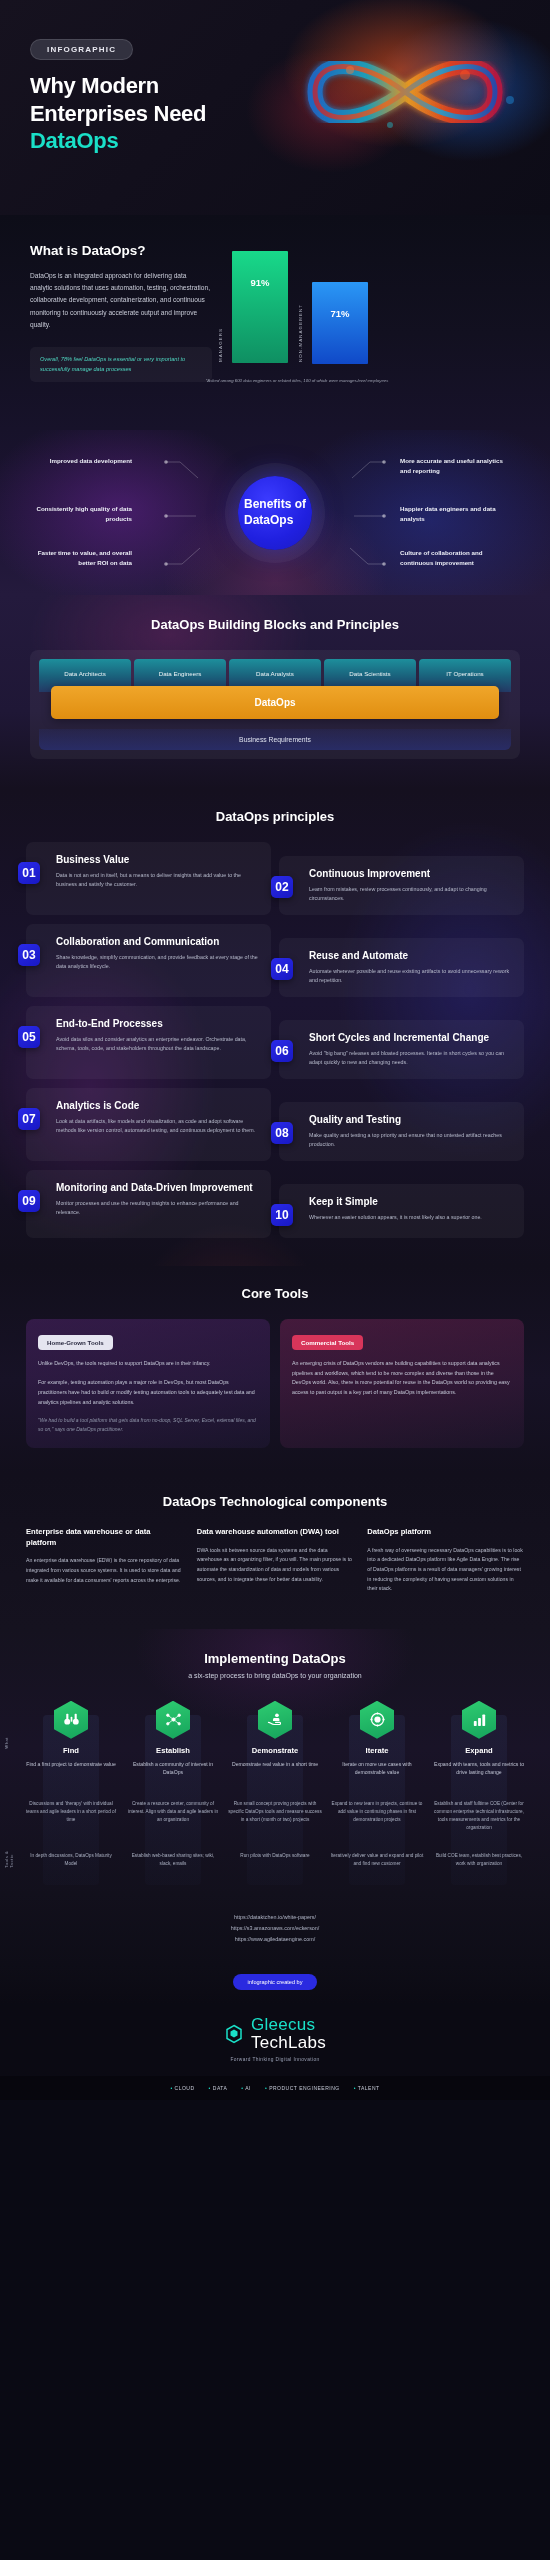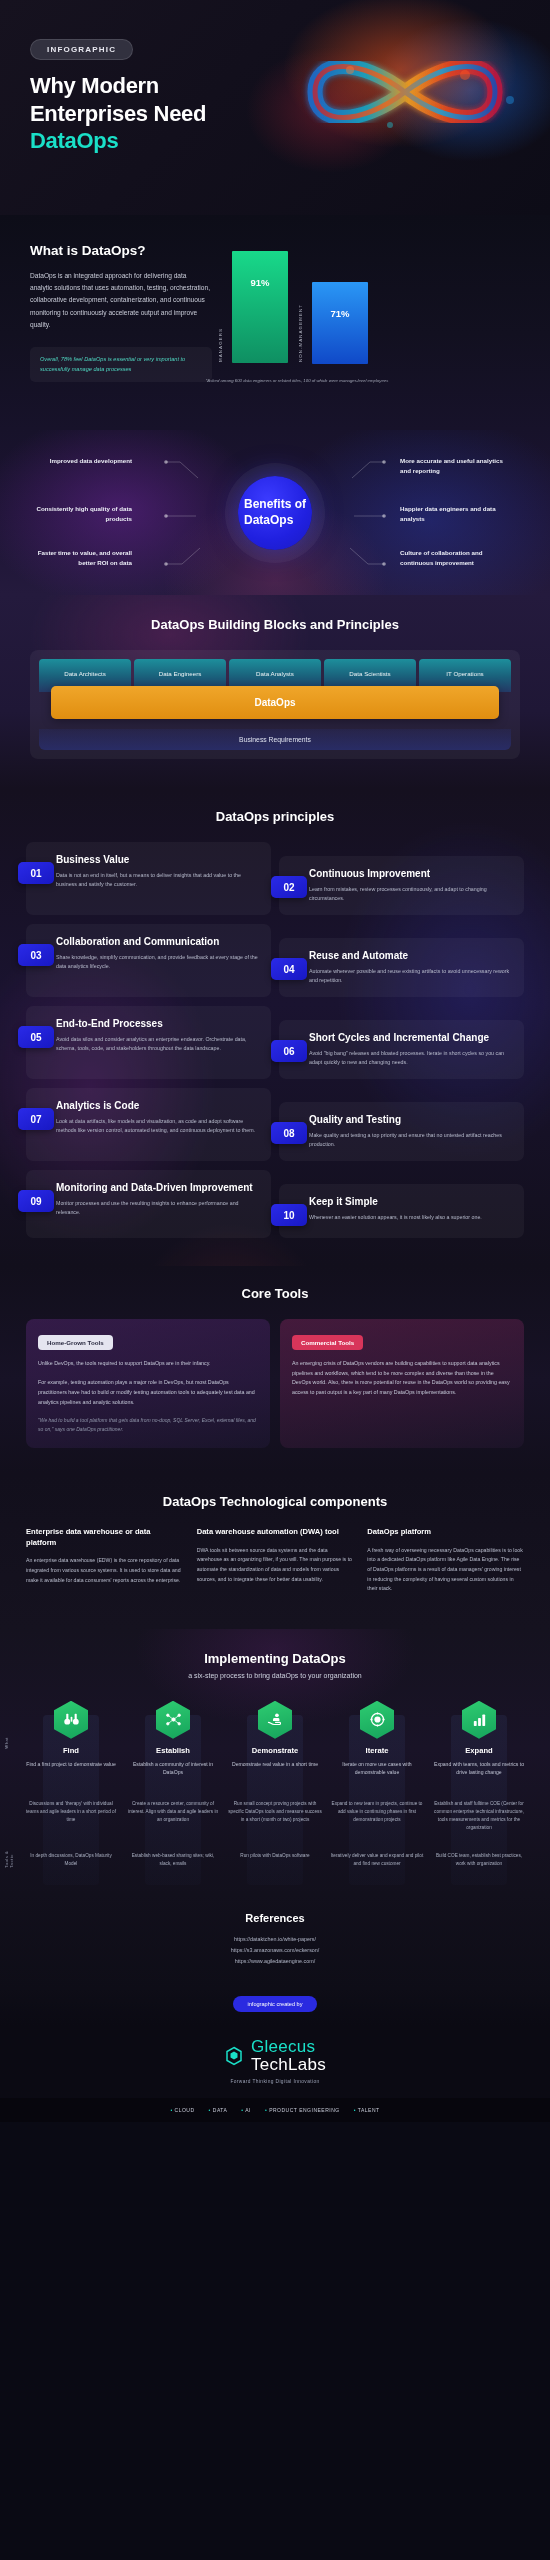--- a/index.html
+++ b/index.html
@@ -92,24 +92,24 @@
   .principles { position:relative; padding:20px 0 28px;
     background:
       radial-gradient(ellipse 180px 220px at 90px 300px, rgba(120,40,140,.3), transparent 70%),
       radial-gradient(ellipse 190px 240px at 470px 200px, rgba(50,50,170,.3), transparent 70%),
       radial-gradient(ellipse 150px 180px at 230px 560px, rgba(170,60,70,.22), transparent 70%),
       linear-gradient(180deg,#15101f 0%,#1a1330 45%,#120f1c 100%); }
   .pgrid { display:grid; grid-template-columns:1fr 1fr; gap:9px 8px; margin:0 26px; }
   .pcard { position:relative; background:rgba(255,255,255,.045);
     border-radius:7px; padding:11px 10px 12px 30px; min-height:54px; }
   .pcard.r { margin-top:14px; }
-  .pnum { position:absolute; left:-8px; top:20px; width:36px; height:22px;
+  .pnum { position:absolute; left:-8px; top:20px; width:22px; height:22px;
     border-radius:5px; background:linear-gradient(150deg,#2a2ae8,#1818c4);
     display:flex; align-items:center; justify-content:center;
-    font-size:10px; font-weight:bold; color:#fff; box-shadow:0 2px 6px rgba(0,0,0,.4); }
+    font-size:12px; font-weight:bold; color:#fff; box-shadow:0 2px 6px rgba(0,0,0,.4); }
   .ptitle { font-size:10px; font-weight:bold; line-height:1.35; margin-bottom:4px; }
   .pdesc { font-size:5.3px; line-height:1.75; color:#b7bbcc; }
 
   
   .coretools { position:relative; padding:20px 0 26px;
     background:linear-gradient(180deg,#120f1c 0%,#171226 55%,#120f1c 100%); }
   .ct-grid { display:grid; grid-template-columns:1fr 1fr; gap:10px; margin:0 26px; }
   .ct-card { border-radius:8px; padding:12px 12px 14px; }
   .ct-home { background:linear-gradient(170deg,rgba(90,40,120,.45),rgba(40,30,70,.3)); }
   .ct-comm { background:linear-gradient(170deg,rgba(140,40,100,.4),rgba(45,28,60,.3)); }
@@ -484,21 +484,20 @@
           <div class="step-d1">Expand with teams, tools and metrics to drive lasting change</div>
           <div class="step-d2">Establish and staff fulltime COE (Center for common enterprise technical infrastructure, tools measurements and metrics for the organization</div>
           <div class="step-d3">Build COE team, establish best practices, work with organization</div>
         </div>
 
       </div>
     </div>
   </section>
 
   <section class="refs">
-    <h3>References</h3>
     <a href="#">https://dataktchen.io/white-papers/</a>
     <a href="#">https://s3.amazonaws.com/eckerson/</a>
     <a href="#">https://www.agiledataengine.com/</a>
   </section>
 
   <div class="credit">
     <div class="credit-pill">infographic created by</div>
   </div>
 
   <div class="brandbox">

